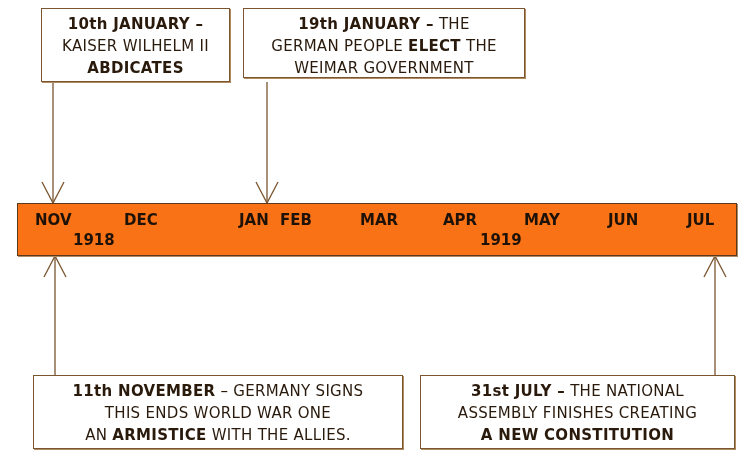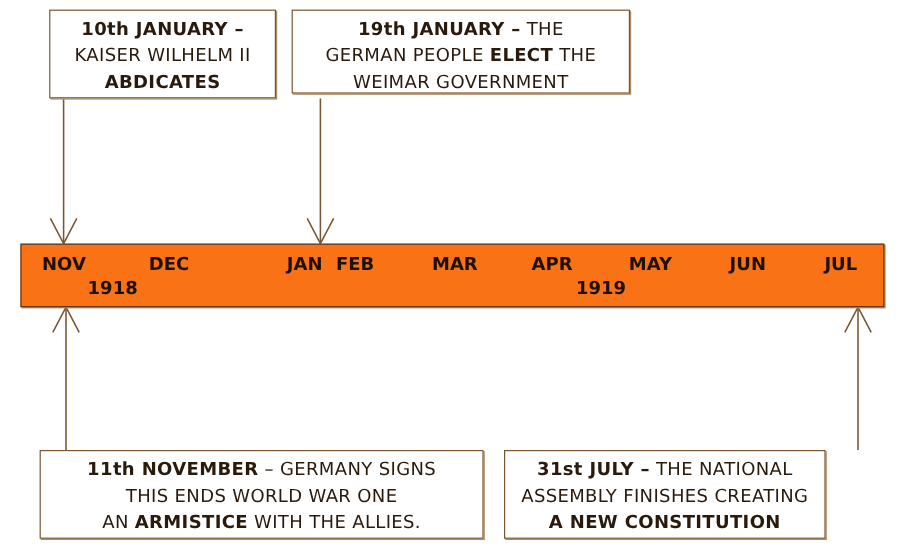--- a/index.html
+++ b/index.html
@@ -61,17 +61,17 @@
   <span class="month" style="left:669px;">JUL</span>
   <span class="year" style="left:55px;">1918</span>
   <span class="year" style="left:462px;">1919</span>
 </div>
 
 <div class="box" style="left:33px; top:375px; width:370px; height:74px;" id="bot0">
     <span class="line"><b>11th NOVEMBER</b><span> – GERMANY SIGNS</span></span>
     <span class="line"><span>THIS ENDS WORLD WAR ONE</span></span>
     <span class="line"><span>AN </span><b>ARMISTICE</b><span> WITH THE ALLIES.</span></span>
   </div>
-<div class="box" style="left:420px; top:375px; width:268px; height:74px;" id="bot1">
+<div class="box" style="left:420px; top:375px; width:315px; height:74px;" id="bot1">
     <span class="line"><b>31st JULY –</b><span> THE NATIONAL</span></span>
     <span class="line"><span>ASSEMBLY FINISHES CREATING</span></span>
     <span class="line"><b>A NEW CONSTITUTION</b></span>
   </div>
 
 </body></html>

